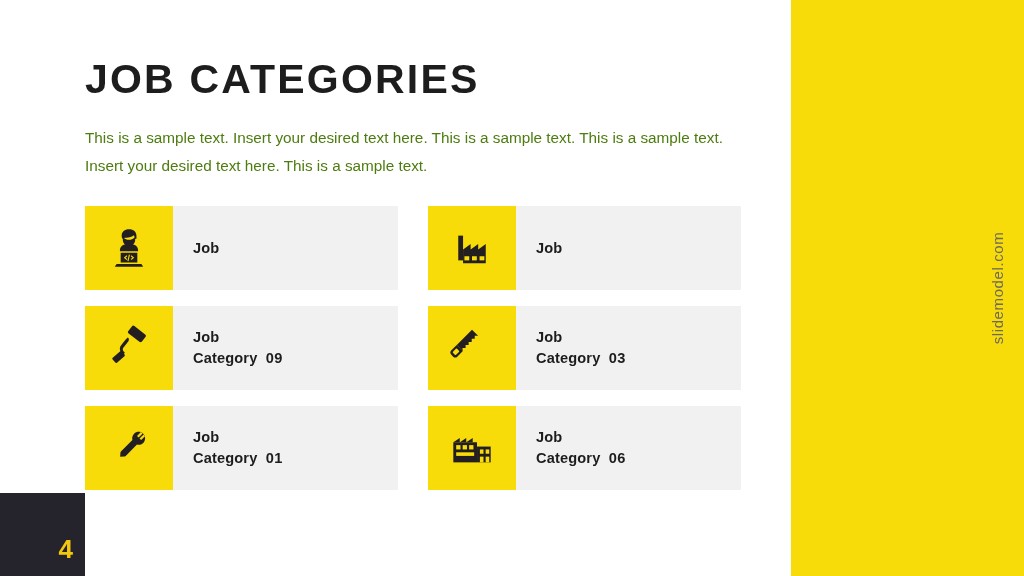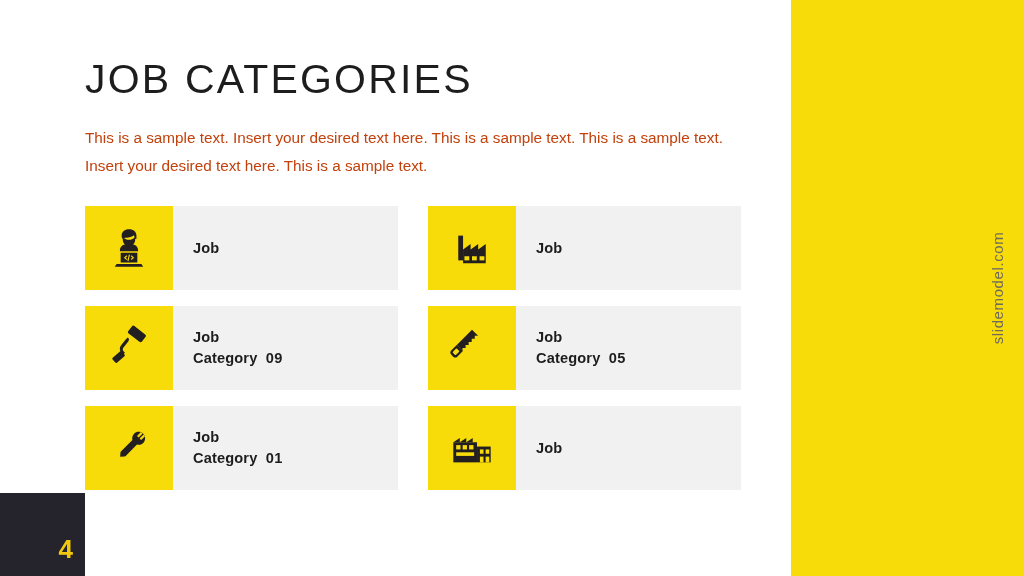--- a/index.html
+++ b/index.html
@@ -42,36 +42,36 @@
     font-family: "Liberation Sans", sans-serif;
     white-space: nowrap;
   }
 
   
   .page-title {
     position: absolute;
     left: 85px;
     top: 57px;
     font-size: 41px;
-    font-weight: normal;
+    font-weight: bold;
     letter-spacing: 2.2px;
     color: #1d1d1d;
     line-height: 1.1;
     font-family: "Liberation Sans", sans-serif;
   }
 
   
   .intro-text {
     position: absolute;
     left: 85px;
     top: 124px;
     width: 660px;
     font-size: 15.3px;
     line-height: 28px;
-    color: #c2410c;
+    color: #4d7c0f;
     font-family: "Liberation Sans", sans-serif;
   }
 
   
   .cards {
     position: absolute;
     left: 85px;
     top: 206px;
     width: 656px;
     display: grid;
@@ -211,21 +211,21 @@
         <svg width="46" height="46" viewBox="0 0 64 64">
           <g transform="rotate(-45 32 32)">
             <path fill="#231f20" d="M20 14h30v12l-3.3-3.3-3 3-3-3-3 3-3-3-3 3-3-3-3 3-3-3-3 3z"></path>
             <path fill="#231f20" d="M9 14h11v12H9c-2.2 0-4-1.8-4-4v-4c0-2.2 1.8-4 4-4z"></path>
             <rect x="8.5" y="17" width="8" height="6" rx="1.2" fill="#F7DC0A"></rect>
           </g>
         </svg>
       </div>
       <div class="card-body">
         <span class="card-label">Job</span>
-        <span class="card-label">Category  05</span>
+        <span class="card-label">Category  03</span>
       </div>
     </div>
 
     <div class="card">
       <div class="card-icon-tile">
         <svg width="46" height="46" viewBox="0 0 64 64">
           <g fill="#231f20" transform="rotate(45 32 32)">
             <path d="M32 4c-5 0-9 4-9 9 0 3.3 1.8 6.2 4.5 7.8V43c0 .9.3 1.7.9 2.3l3.6 4.1 3.6-4.1c.6-.6.9-1.4.9-2.3V20.8c2.7-1.6 4.5-4.5 4.5-7.8 0-5-4-9-9-9z"></path>
             <path d="M28 4.6v7.6h3.1V4.3z" fill="#F7DC0A"></path>
             <path d="M33 4.3v7.9h3.1V4.6z" fill="#F7DC0A"></path>
@@ -254,20 +254,21 @@
             <rect x="10" y="38" width="25" height="5"></rect>
             <rect x="43" y="34" width="5" height="6"></rect>
             <rect x="51" y="34" width="5" height="6"></rect>
             <rect x="43" y="44" width="5" height="8"></rect>
             <rect x="51" y="44" width="5" height="8"></rect>
           </g>
         </svg>
       </div>
       <div class="card-body">
         <span class="card-label">Job</span>
+        <span class="card-label">Category  06</span>
       </div>
     </div>
 
   </div>
 
   <div class="slide-number-badge">
     <span class="num">4</span>
   </div>
 
 </div>

